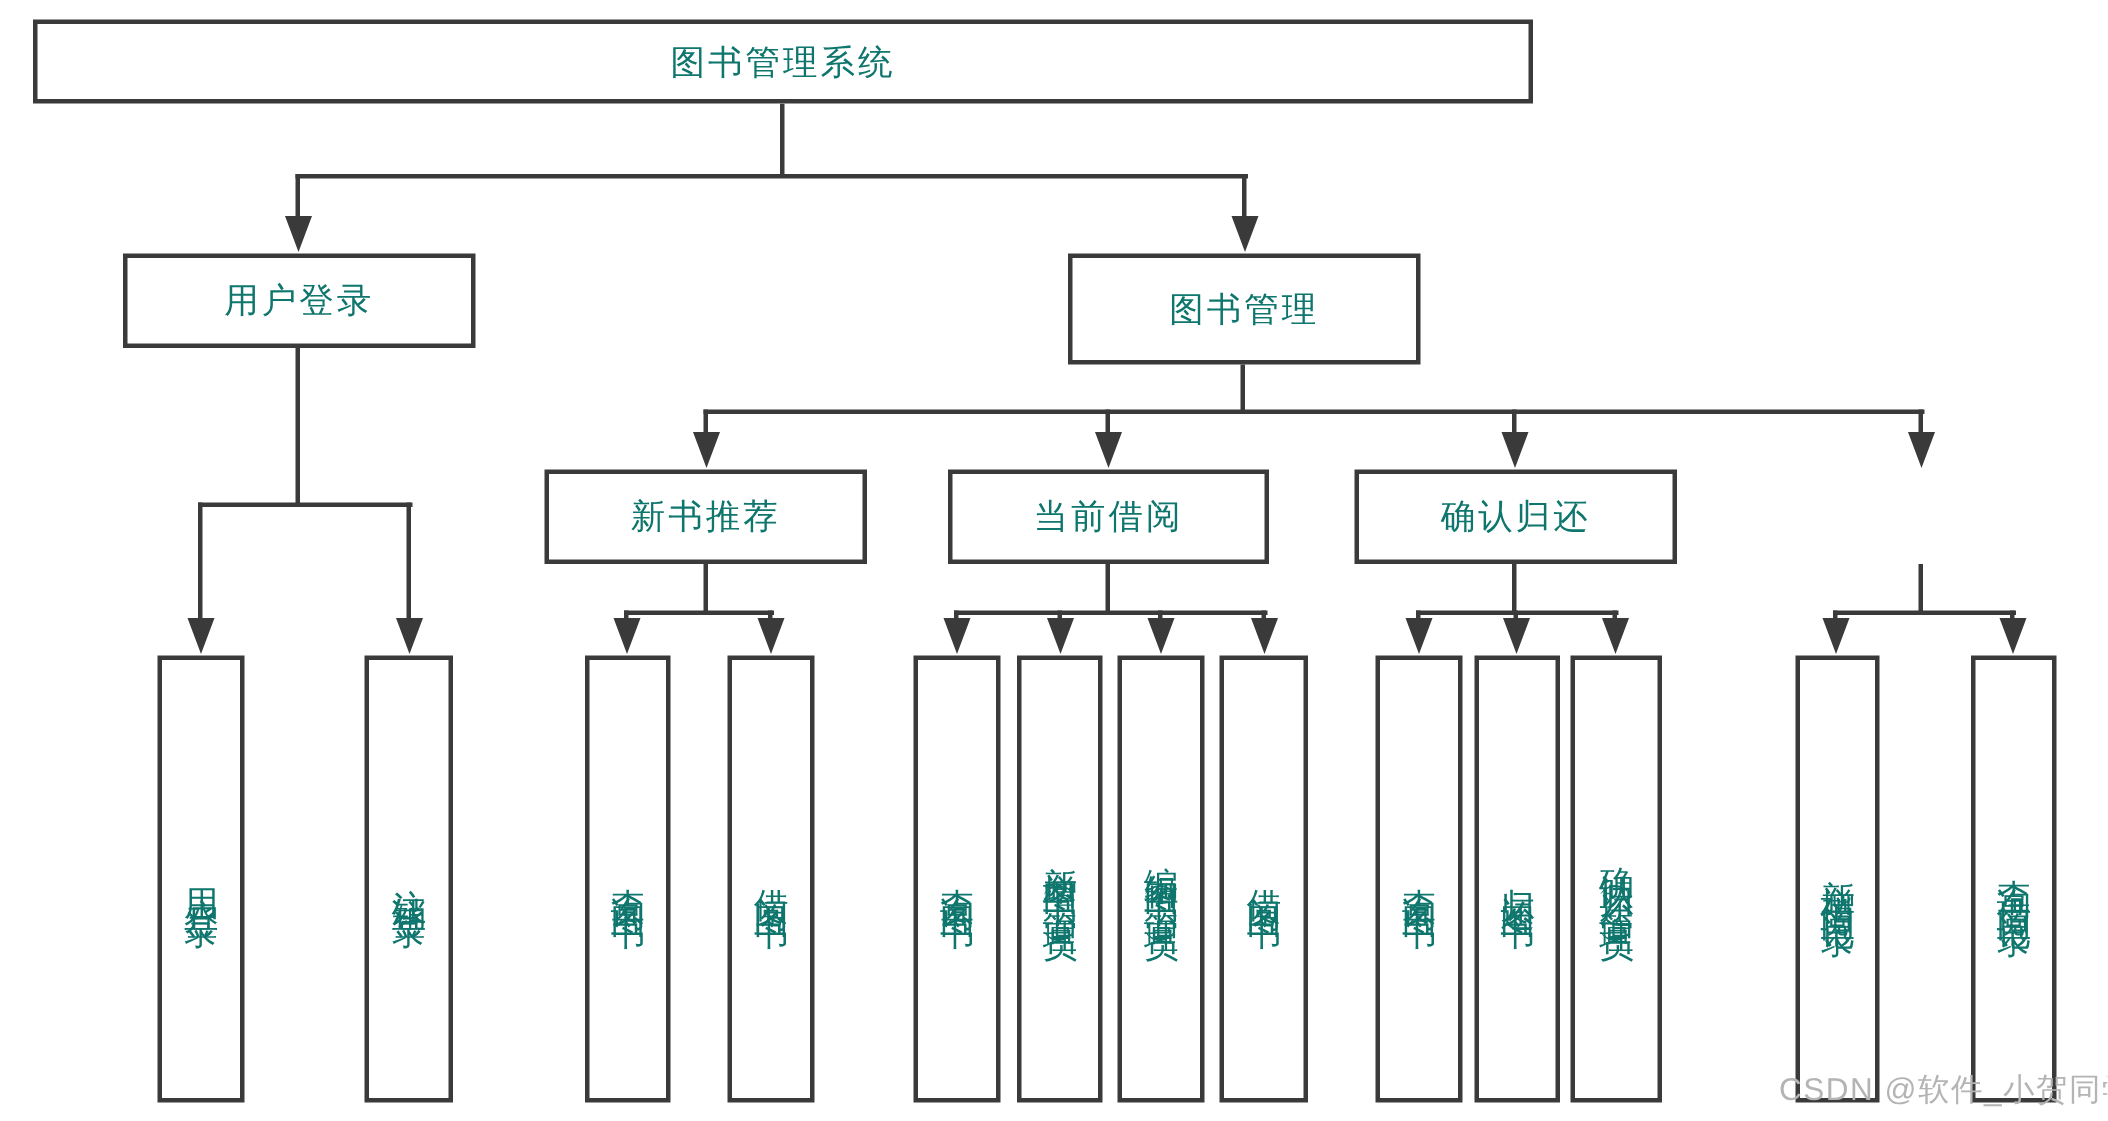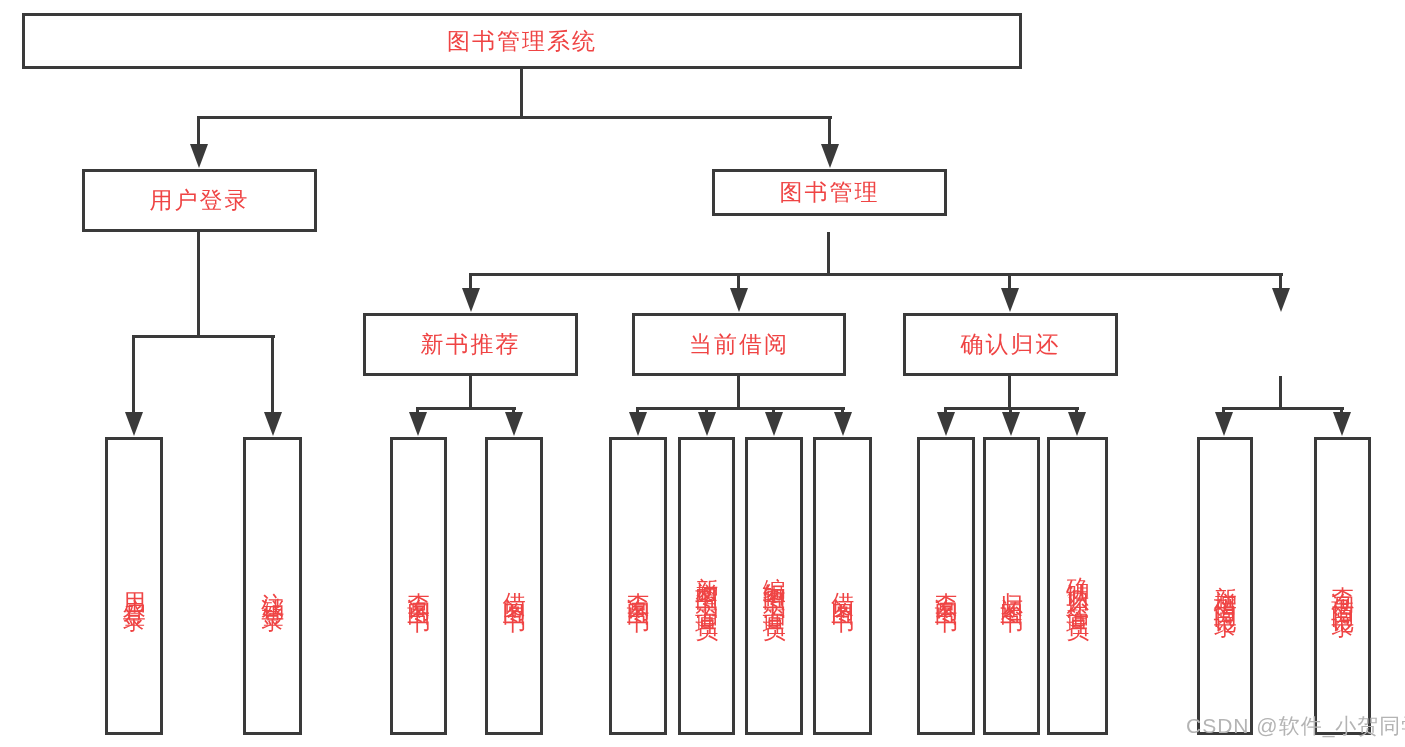--- a/index.html
+++ b/index.html
@@ -4,21 +4,21 @@
 <style>
   html,body { margin:0; padding:0; background:#ffffff; }
   .canvas {
     position:relative; width:1405px; height:747px; background:#ffffff;
     font-family:"Liberation Sans","DejaVu Sans",sans-serif; overflow:hidden;
   }
   .node {
     position:absolute; box-sizing:border-box;
     border:3px solid #3a3a3a; background:#ffffff;
     display:flex; align-items:center; justify-content:center;
-    color:#ef4444;
+    color:#0f766e;
   }
   .node .label { font-size:23px; letter-spacing:2px; white-space:nowrap; }
   .node .vtext {
     writing-mode:vertical-rl; text-orientation:mixed;
     font-size:23px; letter-spacing:6px; line-height:1.1; white-space:nowrap;
   }
   .vl { position:absolute; width:3px; background:#3a3a3a; }
   .hl { position:absolute; height:3px; background:#3a3a3a; }
   .ah {
     position:absolute; width:0; height:0;
@@ -94,21 +94,21 @@
   <div class="ah" style="left:1215px;top:412px"></div>
   <div class="ah" style="left:1333px;top:412px"></div>
 
   <div class="node" style="left:22px;top:13px;width:1000px;height:56px">
     <span class="label">图书管理系统</span>
   </div>
 
   <div class="node" style="left:82px;top:169px;width:235px;height:63px">
     <span class="label">用户登录</span>
   </div>
-  <div class="node" style="left:712px;top:169px;width:235px;height:47px">
+  <div class="node" style="left:712px;top:169px;width:235px;height:74px">
     <span class="label">图书管理</span>
   </div>
 
   <div class="node" style="left:363px;top:313px;width:215px;height:63px">
     <span class="label">新书推荐</span>
   </div>
   <div class="node" style="left:632px;top:313px;width:214px;height:63px">
     <span class="label">当前借阅</span>
   </div>
   <div class="node" style="left:903px;top:313px;width:215px;height:63px">

